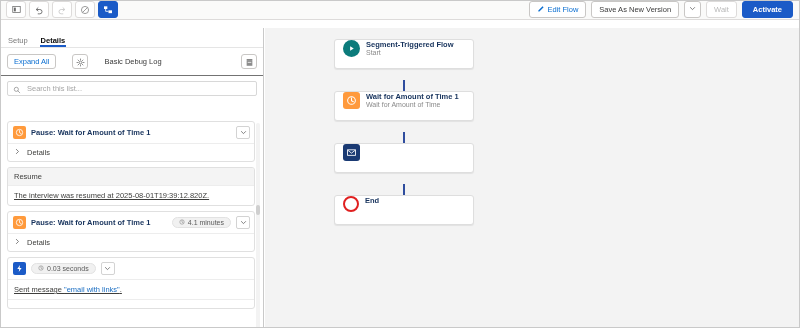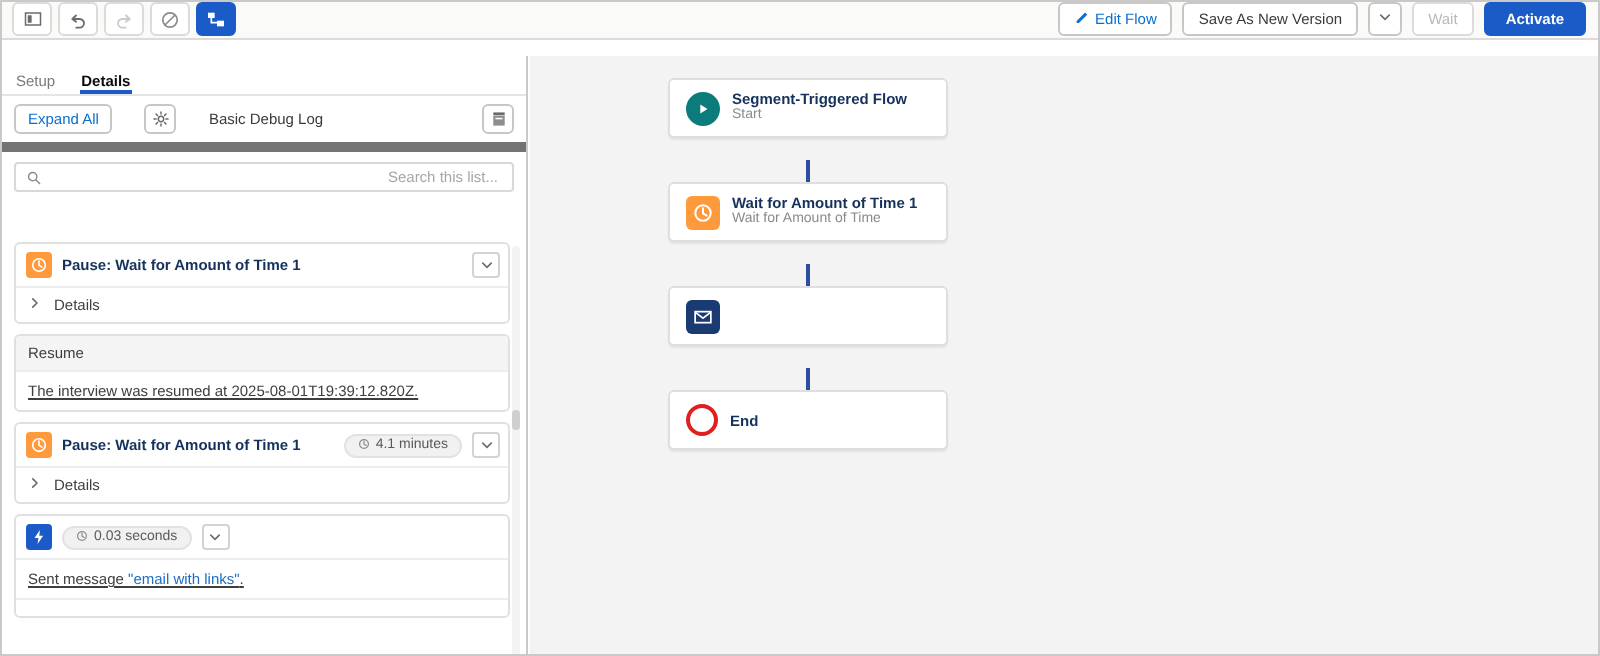--- a/index.html
+++ b/index.html
@@ -95,21 +95,21 @@
     border-bottom: 2px solid transparent;
     padding: 0 1px 0 1px;
   }
   .tab.sel { color: #0a0a0a; font-weight: bold; border-bottom-color: #1b5bc7; }
 
   .logbar {
     height: 28px;
     display: flex; align-items: center;
     gap: 16px;
     padding: 0 6px;
-    border-bottom: 5px solid #737373;
+    border-bottom: 1px solid #737373;
   }
   .expand-btn {
     height: 15px; padding: 0 6px;
     border: 1px solid #c9c7c5; border-radius: 3px;
     background: #fff; color: #0a6ed1; font-size: 7.5px;
     display: flex; align-items: center; cursor: pointer;
   }
   .sq-btn {
     width: 16px; height: 15px;
     border: 1px solid #c9c7c5; border-radius: 3px;
@@ -129,21 +129,20 @@
     border-radius: 2px;
     background: #fff;
     display: flex; align-items: center;
     gap: 4px; padding: 0 5px;
   }
   .searchbox input {
     border: 0; outline: 0; background: transparent;
     font-family: "Liberation Sans", sans-serif;
     font-size: 7.5px; color: #514f4d;
     width: 100%;
-    text-align: right;
   }
   .searchbox input::placeholder { color: #a6a6a6; }
 
   
   .list {
     position: absolute;
     top: 93px; left: 0;
     width: 263px; height: 261px;
     overflow: hidden;
     padding: 0 9px 0 6px;
@@ -238,21 +237,21 @@
     top: 11px; left: 69px;
     width: 140px;
   }
   .node {
     position: relative;
     width: 140px; height: 30px;
     background: #ffffff;
     border: 1px solid #dedede;
     border-radius: 3px;
     box-shadow: 0 1px 1px rgba(0,0,0,.07);
-    display: flex; align-items: center;
+    display: flex; 
     gap: 6px; padding: 0 8px;
     margin-bottom: 22px;
   }
   .node:last-child { margin-bottom: 0; }
   .node-txt { line-height: 1.2; }
   .node-name { font-size: 7.5px; font-weight: bold; color: #16325c; }
   .node-sub { font-size: 7px; color: #8a8a8a; }
   .connector {
     position: absolute;
     left: 69px;

